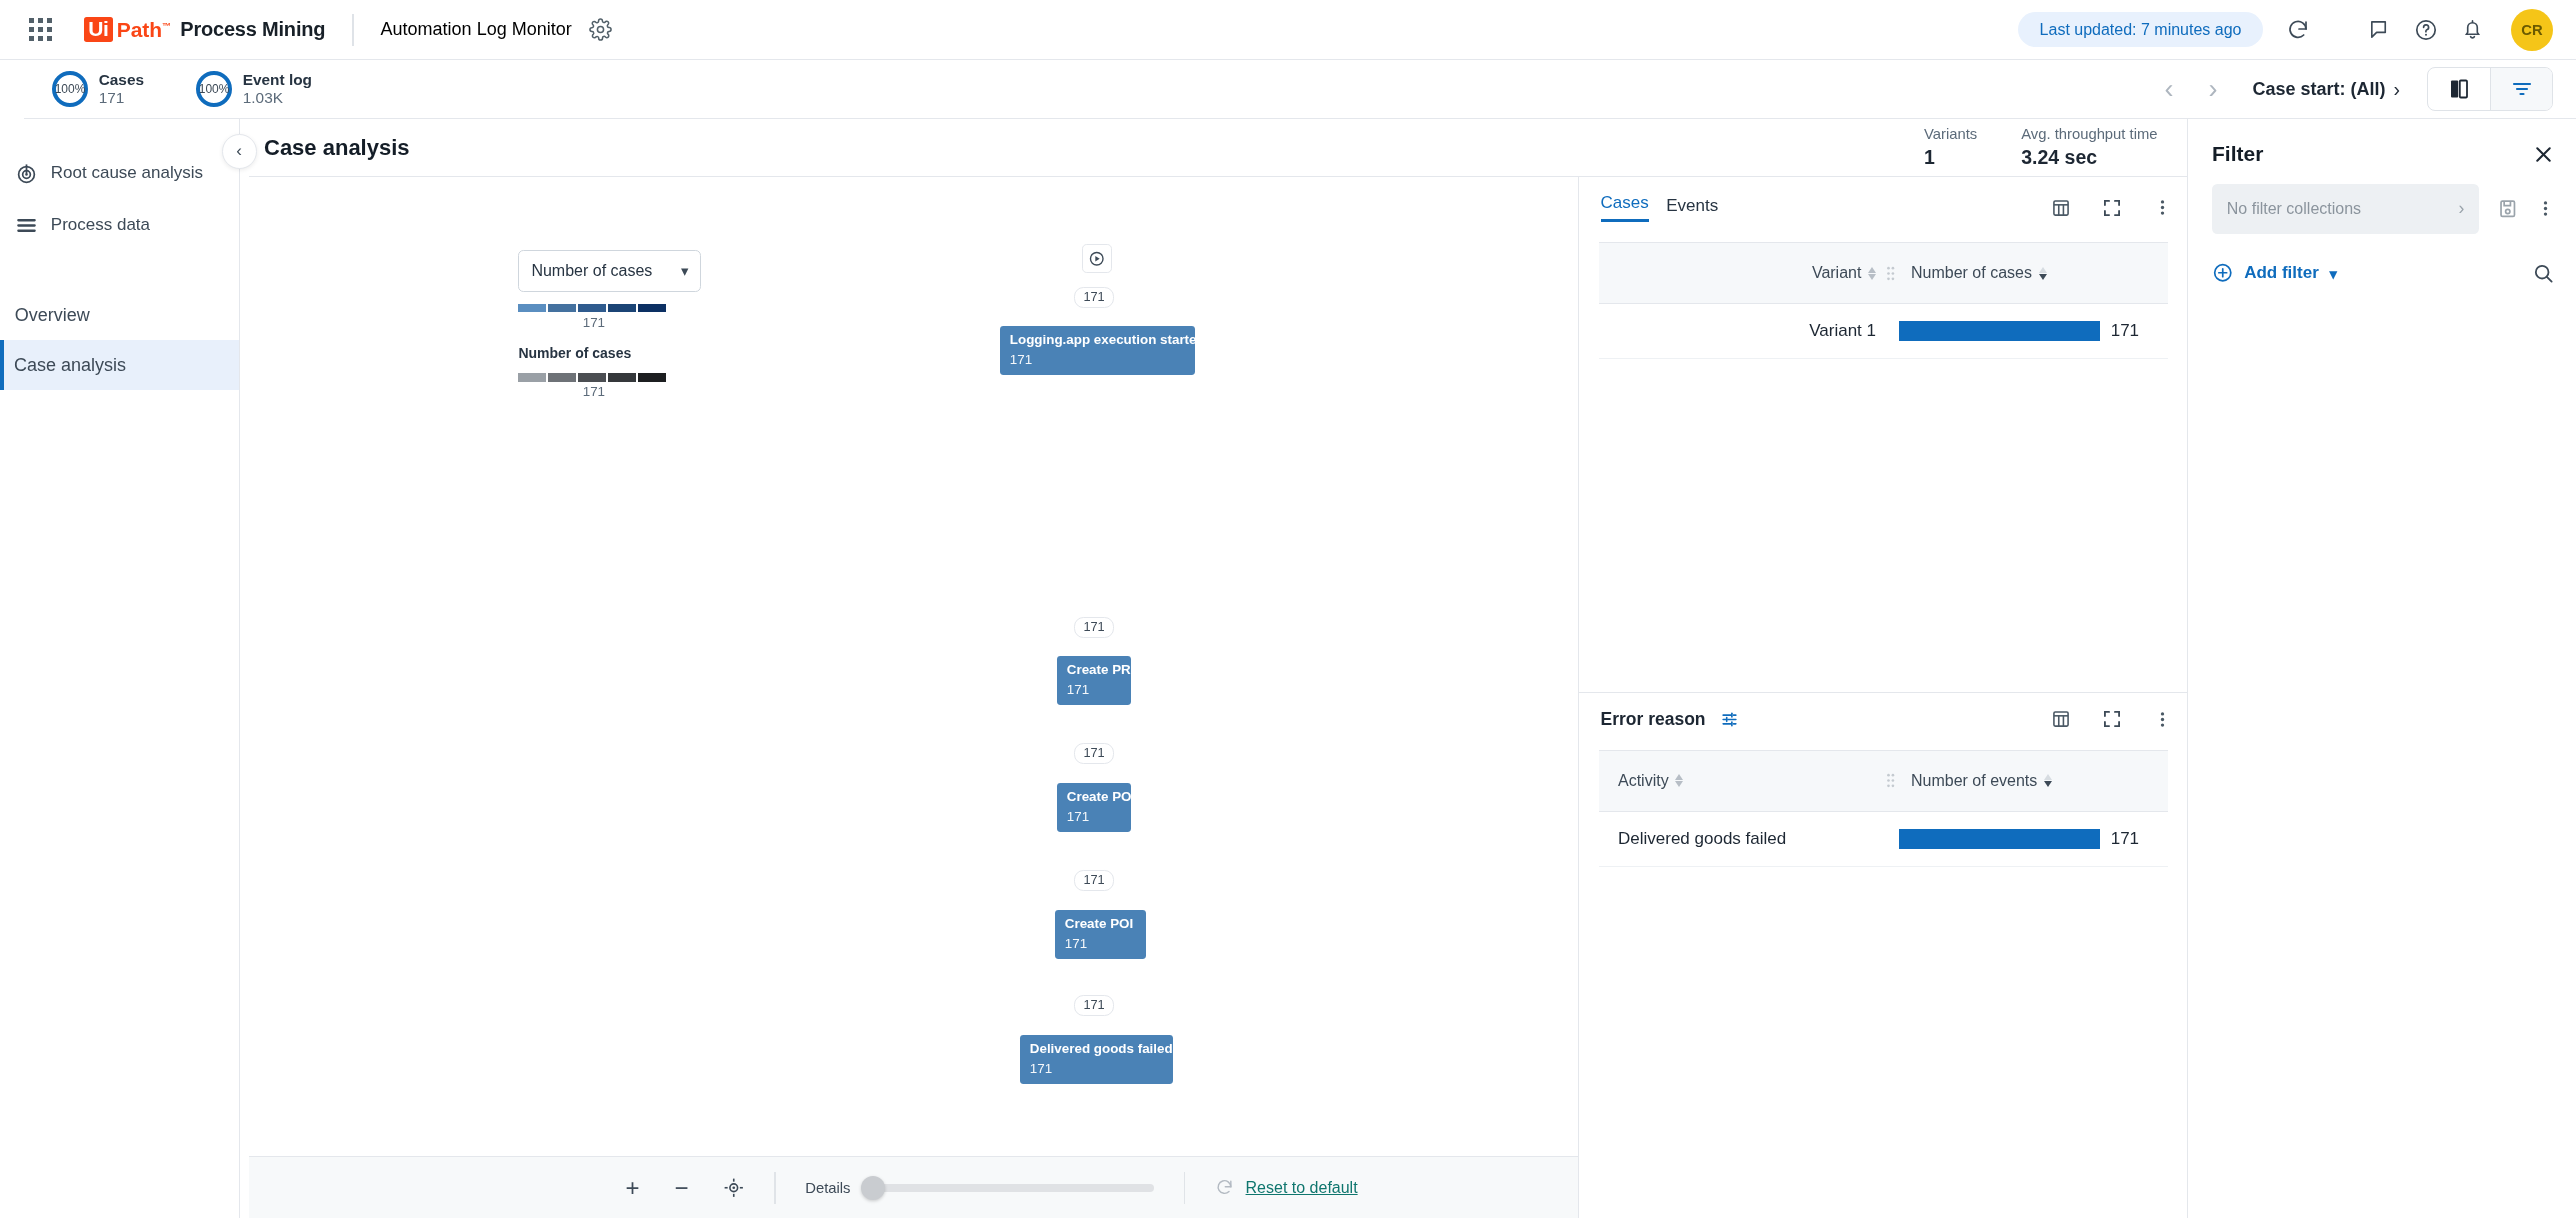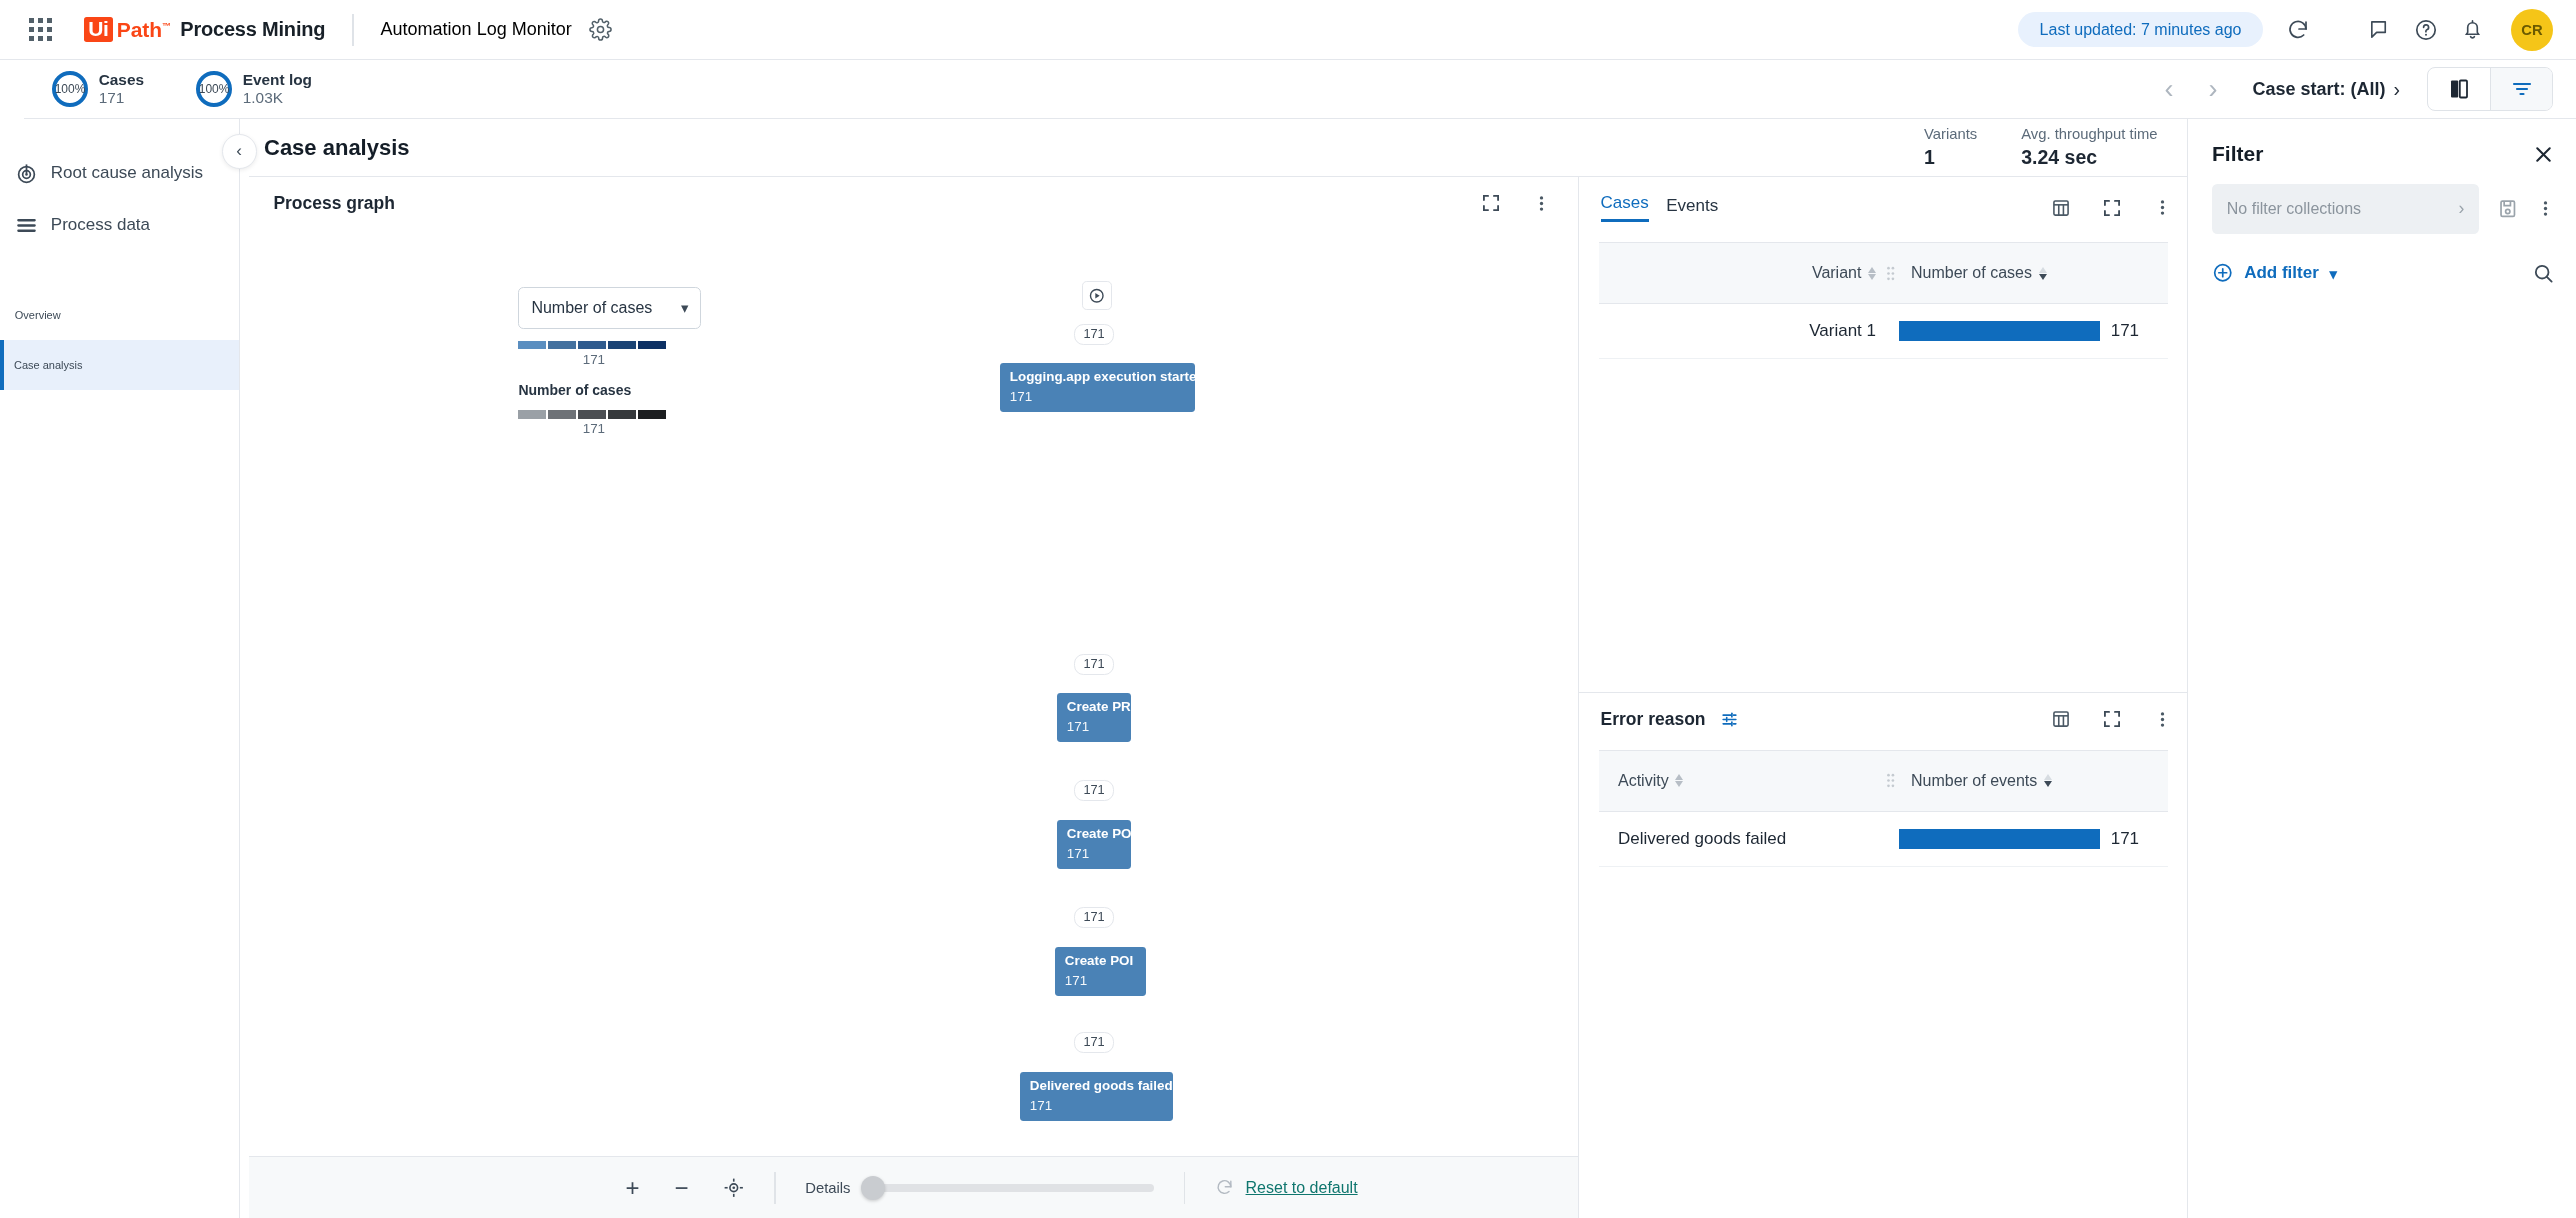--- a/index.html
+++ b/index.html
@@ -61,21 +61,21 @@
   
   .body { flex: 1; display: flex; min-height: 0; }
 
   
   .leftnav { width: 240px; flex: 0 0 240px; border-right: 1.3px solid #e4e7ec; background: #fff;
     padding-top: 28px; position: relative; }
   .nav-item { display: flex; align-items: center; height: 52px; padding-left: 14.8px; cursor: pointer; font-size: 17px; color: #3d4a57; }
   .nav-item .ni-icon { width: 36px; display: flex; align-items: center; justify-content: flex-start; }
   .nav-sec { margin-top: 39px; }
   .nav-sub { height: 50px; display: flex; align-items: center; padding-left: 14.8px;
-    font-size: 11px; color: #3d4a57; cursor: pointer; }
+    font-size: 18px; color: #3d4a57; cursor: pointer; }
   .nav-sub.active { background: #e8f0fb; border-left: 4.7px solid #0f6cbd; padding-left: 10px; }
   .collapse-btn { position: absolute; right: -17.5px; top: 14.8px; width: 35px; height: 35px;
     border-radius: 50%; background: #fff; border: 1.3px solid #e4e7ec;
     display: flex; align-items: center; justify-content: center; cursor: pointer;
     box-shadow: 0 1.3px 4px rgba(0,0,0,.08); z-index: 5; font-size: 17px; color: #3d4a57; }
 
   
   .center { flex: 1; display: flex; flex-direction: column; min-width: 0; }
   .page-head { height: 46px; display: flex; align-items: center; padding: 12px 0 0 24px; }
   .page-title { font-size: 22px; font-weight: 700; color: #141d27; }
@@ -324,40 +324,20 @@
           <div class="stat">
             <div class="stat-lab">Avg. throughput time</div>
             <div class="stat-val">3.24 sec</div>
           </div>
         </div>
       </div>
 
       <div class="panes">
 
         <div class="graph-pane">
-          <div class="gp-head">
-            <span class="gp-title">Process graph</span>
-            <div class="gp-head-icons">
-              <span class="ico">
-                <svg width="20" height="20" viewBox="0 0 24 24" stroke="#3d4a57" stroke-width="2.2" fill="none" stroke-linecap="round">
-                  <path d="M3.5 8.5v-5h5"></path>
-                    <path d="M20.5 8.5v-5h-5"></path>
-                    <path d="M3.5 15.5v5h5"></path>
-                    <path d="M20.5 15.5v5h-5"></path>
-                </svg>
-              </span>
-              <span class="ico">
-                <svg width="19" height="19" viewBox="0 0 24 24" fill="#4a5864">
-                  <circle cx="12" cy="5" r="2.1"></circle>
-                    <circle cx="12" cy="12" r="2.1"></circle>
-                    <circle cx="12" cy="19" r="2.1"></circle>
-                </svg>
-              </span>
-            </div>
-          </div>
 
           <div class="gp-body">
 
             <div class="legend-box">
               <div class="select-box">
                 <span>Number of cases</span>
                 <span class="sel-chev">▾</span>
               </div>
               <div class="swatches">
                 <i style="background:#5a8ec0"></i>

